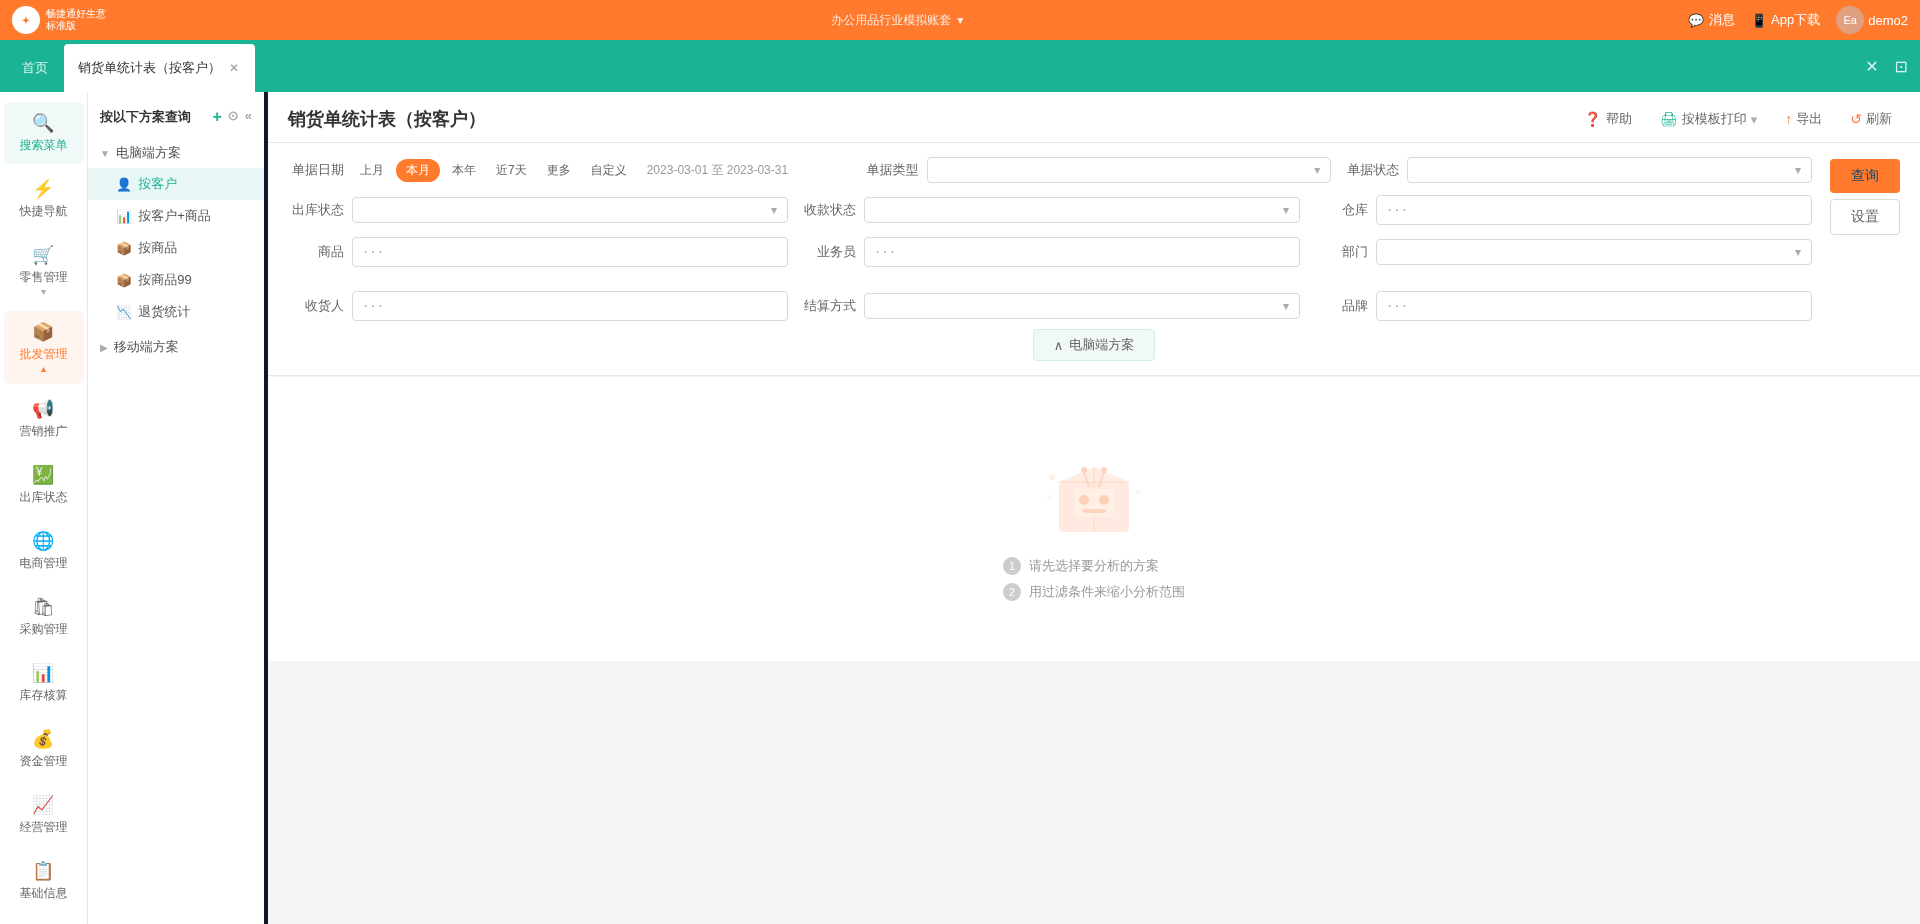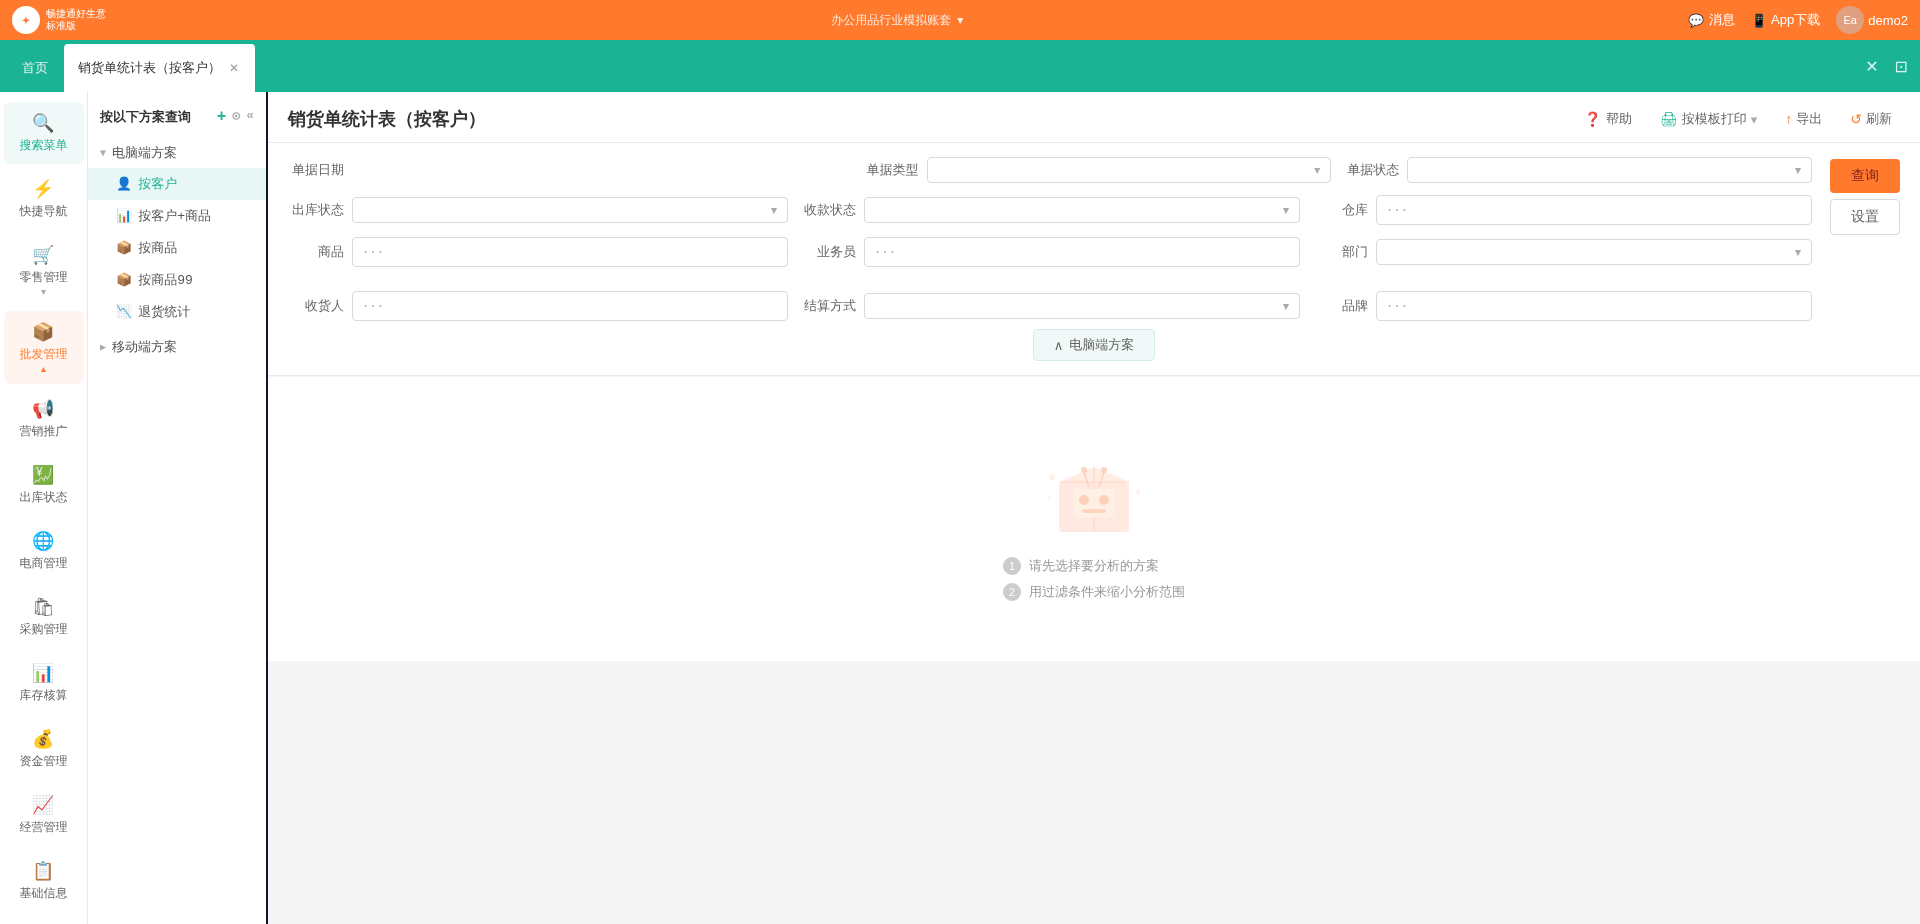--- a/index.html
+++ b/index.html
@@ -90,25 +90,24 @@
       text-align: center;
     }
     .sidebar-item.active { background: #fff5f0; color: #ff7a2d; }
     .sidebar-icon { font-size: 18px; margin-bottom: 3px; }
     .sidebar-search { background: #f0f9f8; color: #1ab394; }
 
     
     .sub-panel {
       width: 180px;
       background: white;
-      border-right: 2px solid #0f172a;
+      border-right: 4px solid #0f172a;
       flex-shrink: 0;
       overflow-y: auto;
       padding: 8px 0;
-      font-family: Liberation Mono, monospace;
     }
     .sub-panel-header {
       display: flex;
       align-items: center;
       justify-content: space-between;
       padding: 8px 12px;
       font-size: 13px;
       font-weight: bold;
       color: #333;
     }
@@ -239,21 +238,21 @@
       cursor: pointer;
       color: #666;
       font-size: 13px;
       margin: 8px auto 0;
       width: fit-content;
     }
 
     
     .query-btn {
       background: #ff7a2d;
-      color: #7f1d1d;
+      color: #0c4a6e;
       border: none;
       border-radius: 4px;
       padding: 8px 20px;
       font-size: 14px;
       cursor: pointer;
       white-space: nowrap;
     }
     .settings-btn {
       background: white;
       color: #666;
@@ -500,20 +499,31 @@
       </div>
 
       <div class="filter-area">
         <div class="filter-main">
           <div class="filter-main-fields">
 
             <div class="filter-row">
 
               <div class="filter-cell" style="flex:1.2">
                 <span class="filter-label">单据日期</span>
+                <div class="filter-control">
+                  <div class="date-shortcuts">
+                    <button class="date-shortcut-btn">上月</button>
+                    <button class="date-shortcut-btn active">本月</button>
+                    <button class="date-shortcut-btn">本年</button>
+                    <button class="date-shortcut-btn">近7天</button>
+                    <button class="date-shortcut-btn">更多</button>
+                    <button class="date-shortcut-btn">自定义</button>
+                  </div>
+                  <span class="date-range-text">2023-03-01 至 2023-03-31</span>
+                </div>
               </div>
 
               <div class="filter-cell" style="flex:1">
                 <span class="filter-label">单据类型</span>
                 <div class="select-control">
                   <span class="select-placeholder"></span>
                   <span class="select-arrow">▾</span>
                 </div>
               </div>
 

